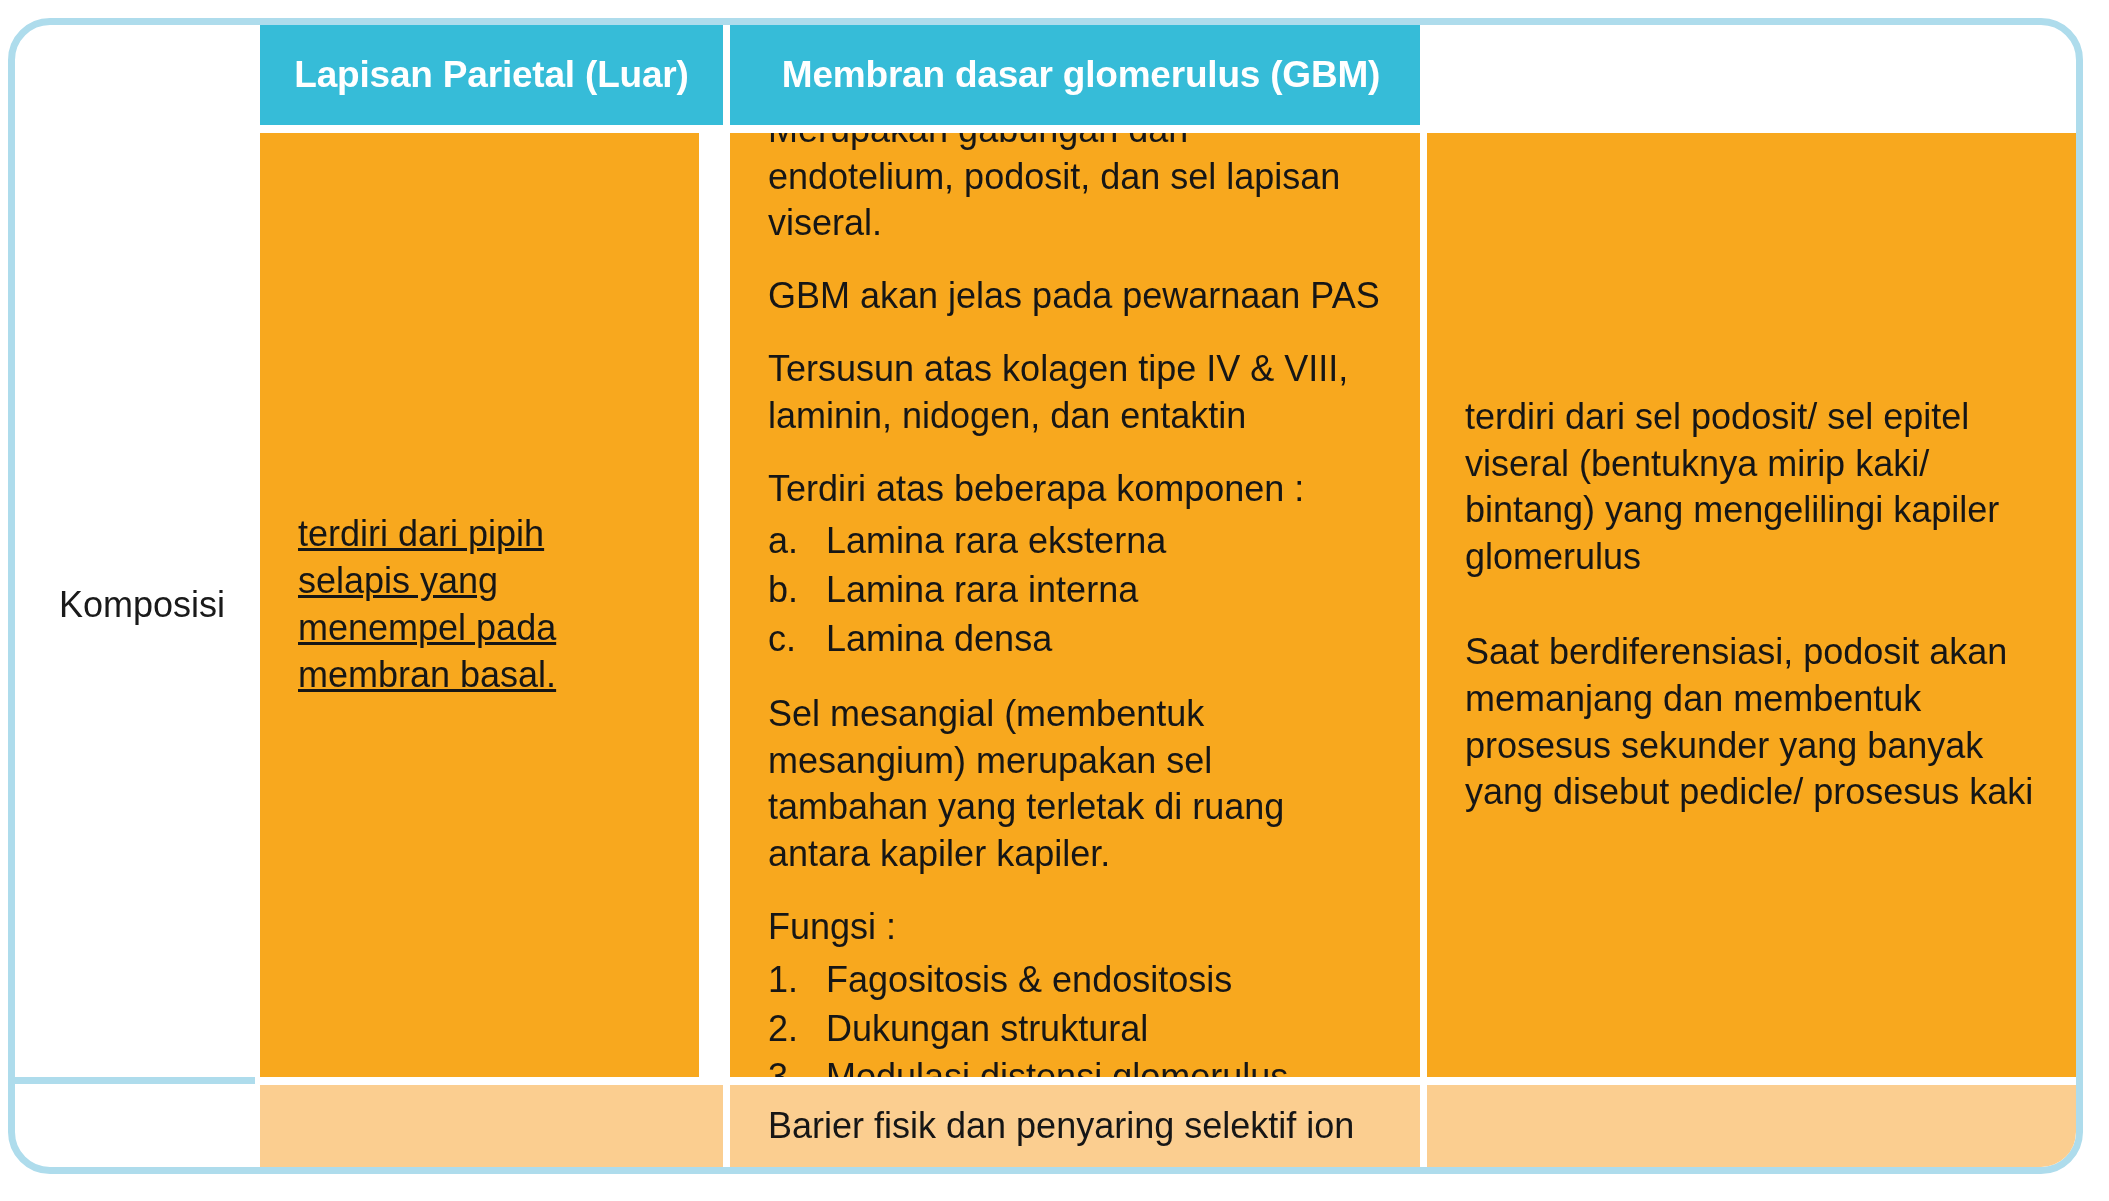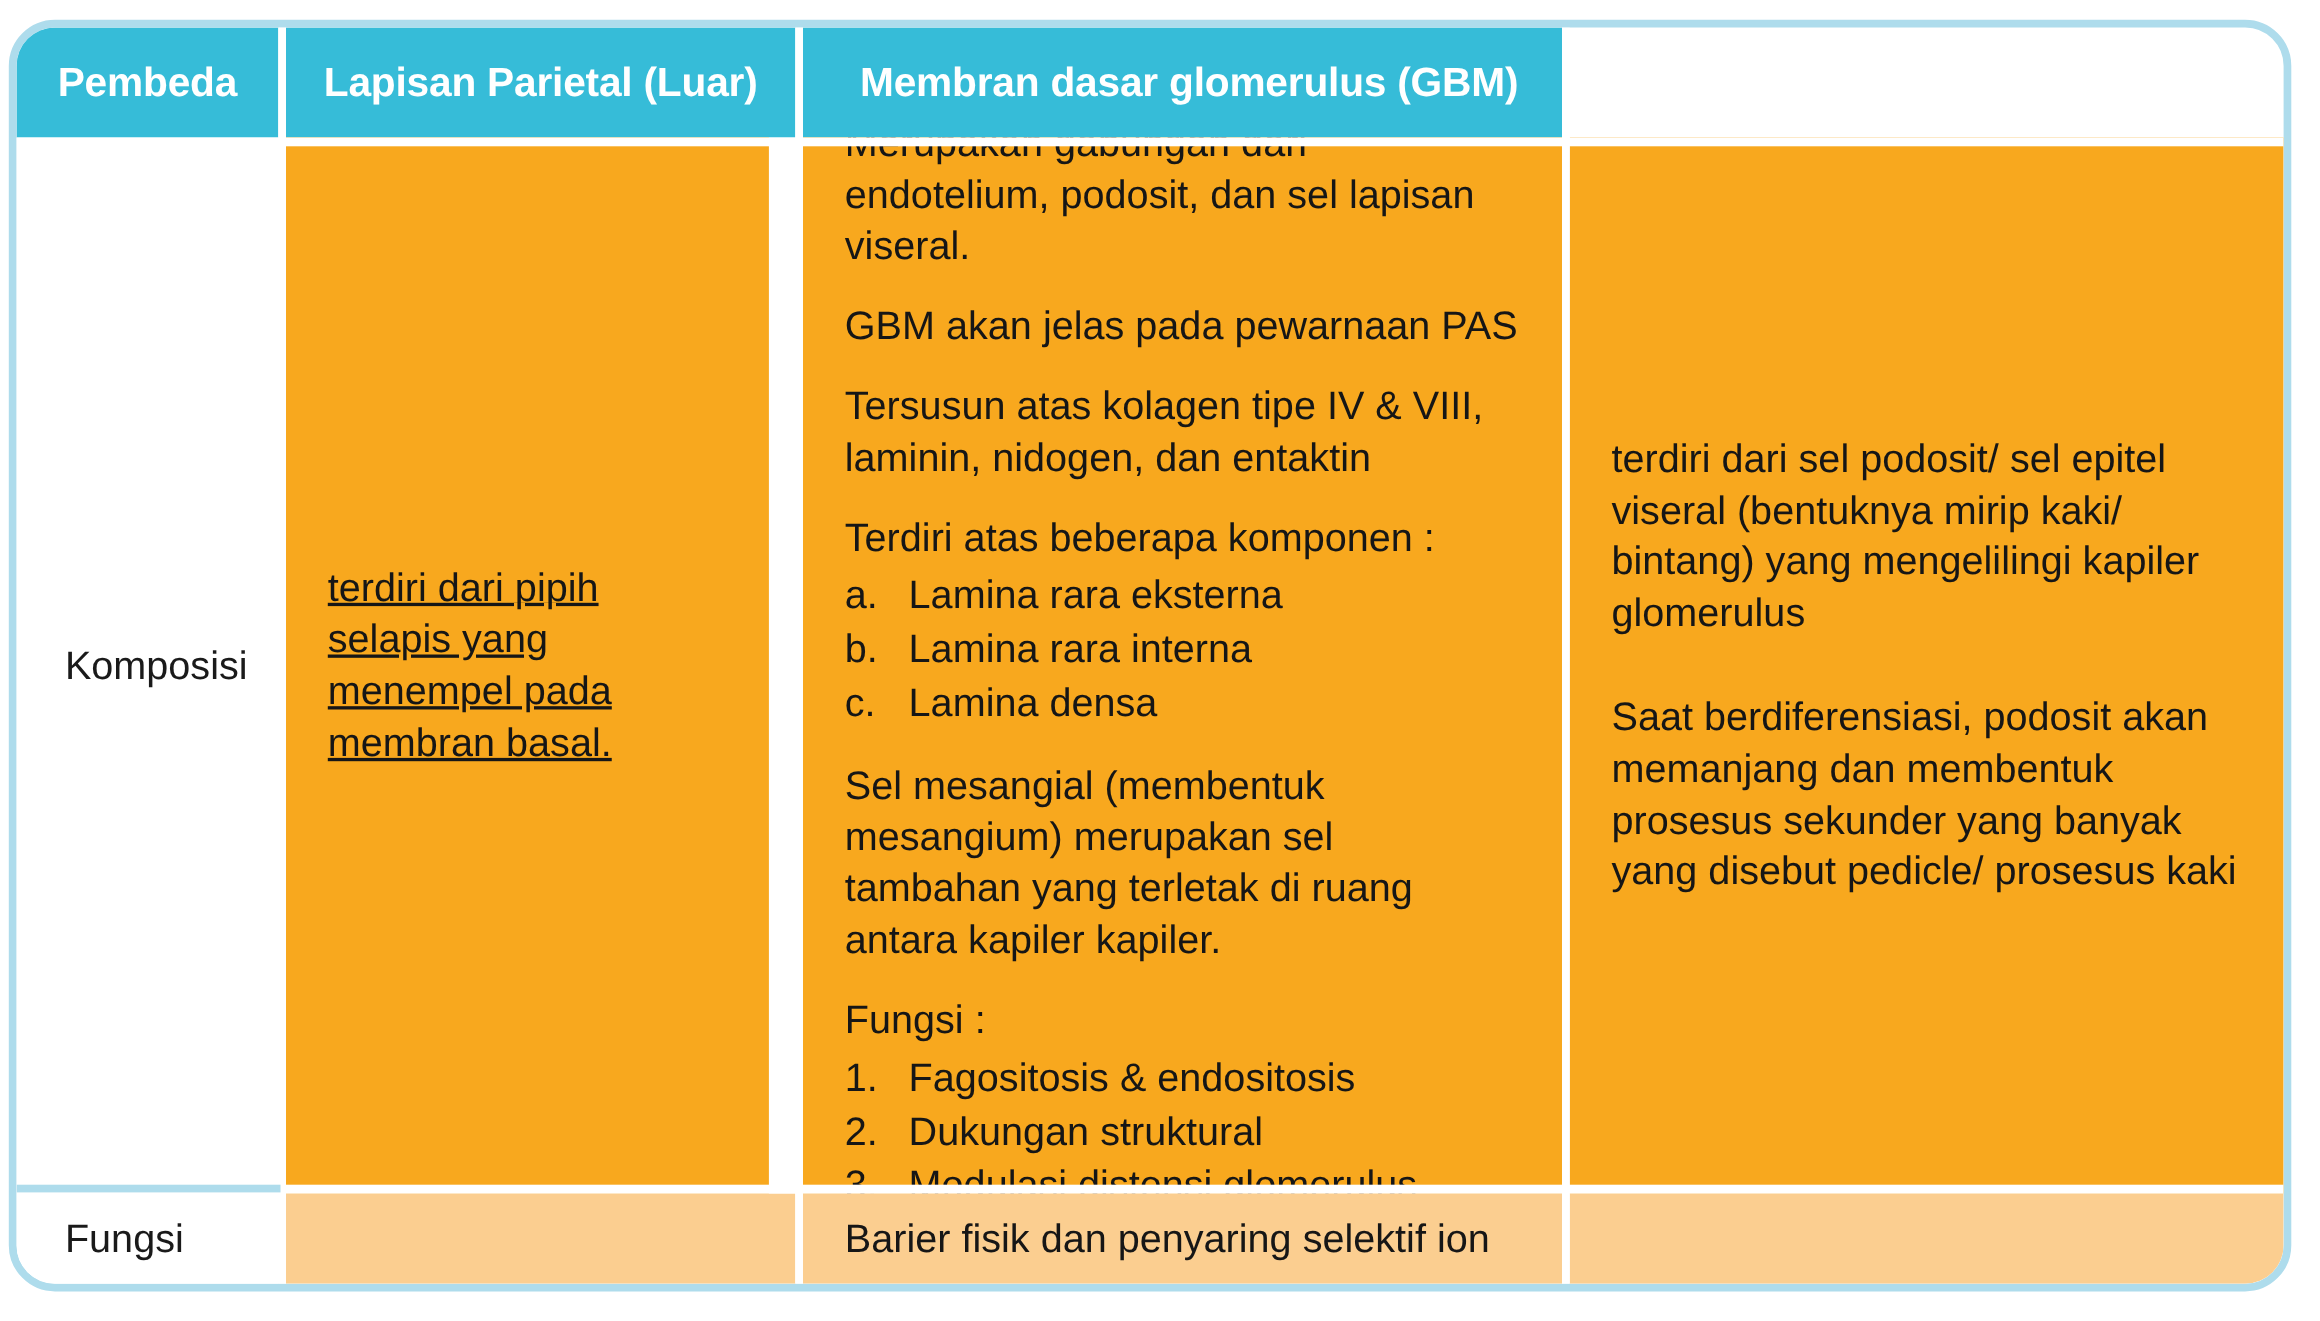--- a/index.html
+++ b/index.html
@@ -131,23 +131,20 @@
     position: absolute;
     background: #AEDCEC;
     z-index: 6;
   }
 </style>
 </head>
 <body>
 
 <div id="table-frame">
 
-  <div class="cell hdr hdr-first" style="left:0px; top:0px; width:238px; height:100px;">
-    <span>Pembeda</span>
-  </div>
 
   <div class="cell hdr" style="left:245px; top:0px; width:463px; height:100px;">
     <span>Lapisan Parietal (Luar)</span>
   </div>
 
   <div class="cell hdr" style="left:715px; top:0px; width:690px; height:100px;padding-left:12px;">
     <span>Membran dasar glomerulus (GBM)</span>
   </div>
 
 
@@ -205,23 +202,20 @@
     </div>
   </div>
 
   <div class="cell body-cell" style="left:1412px; top:100px; width:649px; height:960px;">
     <div class="pad">
       <p class="para" style="margin-bottom:48px;">terdiri dari sel podosit/ sel epitel viseral (bentuknya mirip kaki/ bintang) yang mengelilingi kapiler glomerulus</p>
       <p class="para">Saat berdiferensiasi, podosit akan memanjang dan membentuk prosesus sekunder yang banyak yang disebut pedicle/ prosesus kaki</p>
     </div>
   </div>
 
-  <div class="cell label-cell bottom-left-round" style="left:0px; top:1060px; width:238px; height:82px;">
-    <span>Fungsi</span>
-  </div>
 
   <div class="cell light-cell" style="left:245px; top:1060px; width:463px; height:82px;">
     <div class="pad">
       <p class="para"></p>
     </div>
   </div>
 
   <div class="cell light-cell" style="left:715px; top:1060px; width:690px; height:82px;">
     <div class="pad">
       <p class="para">Barier fisik dan penyaring selektif ion</p>

